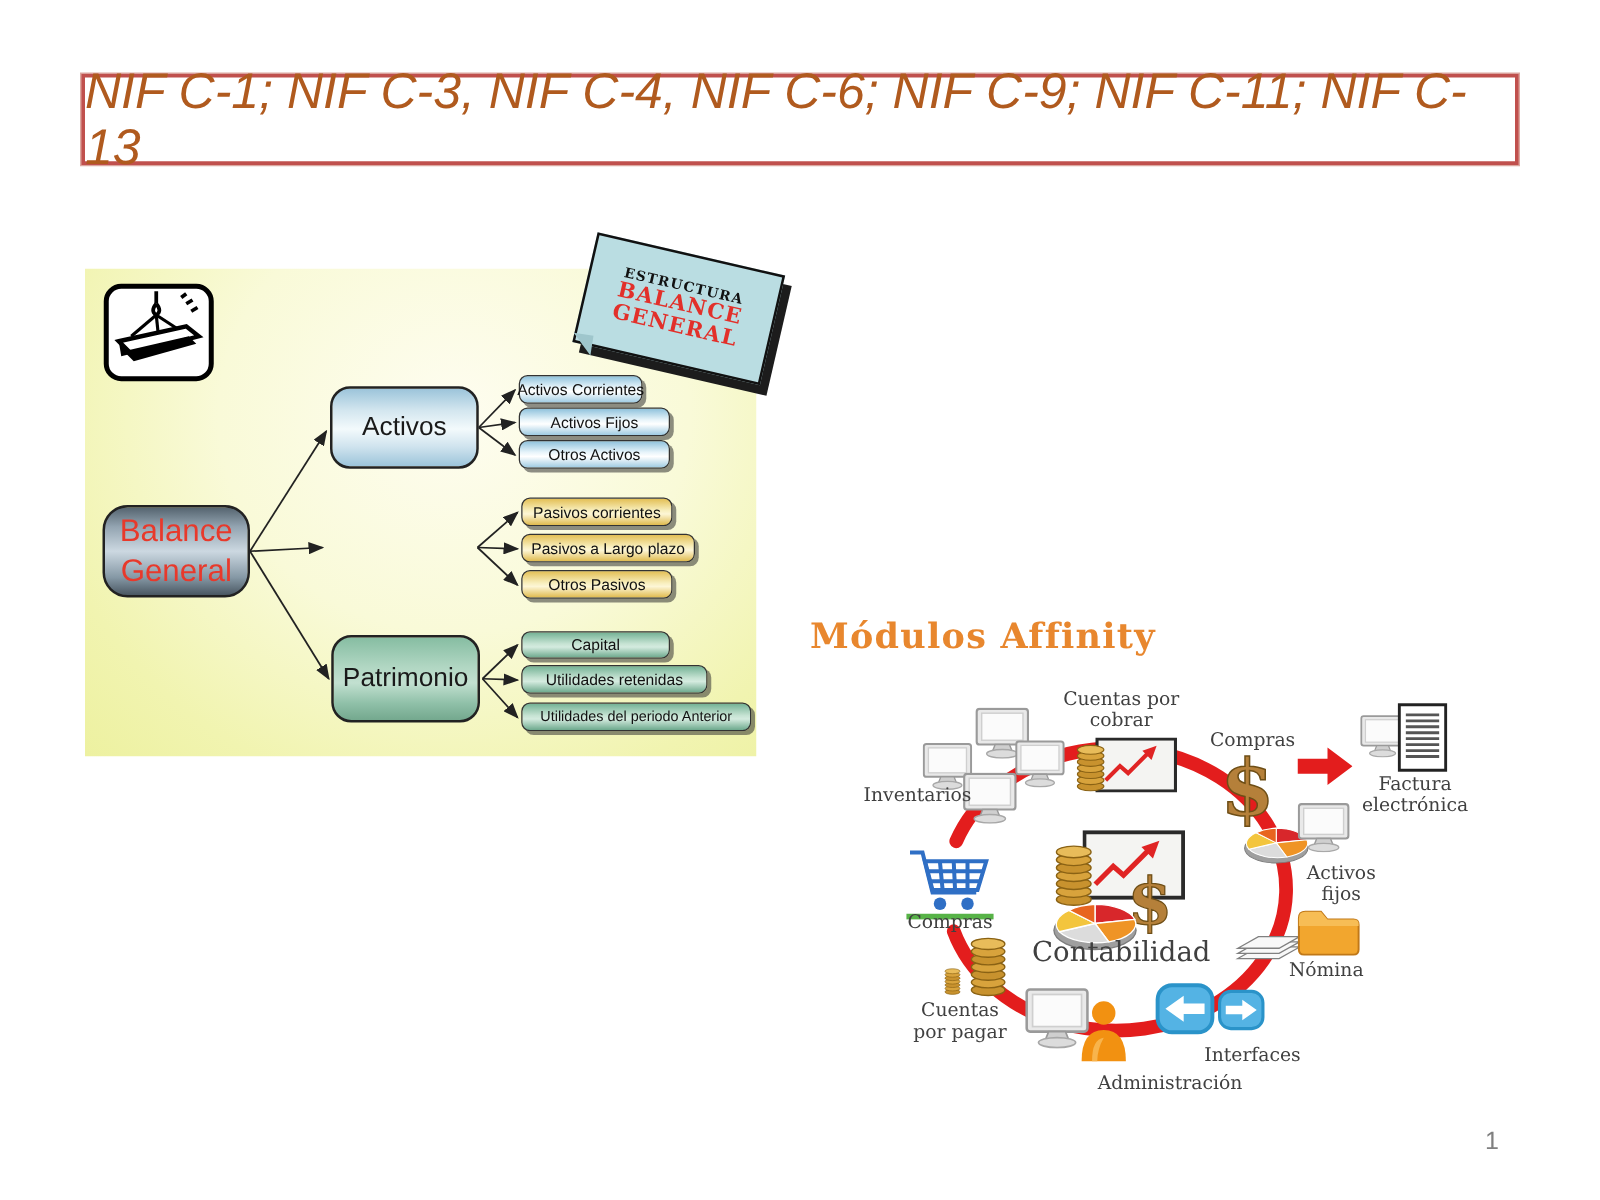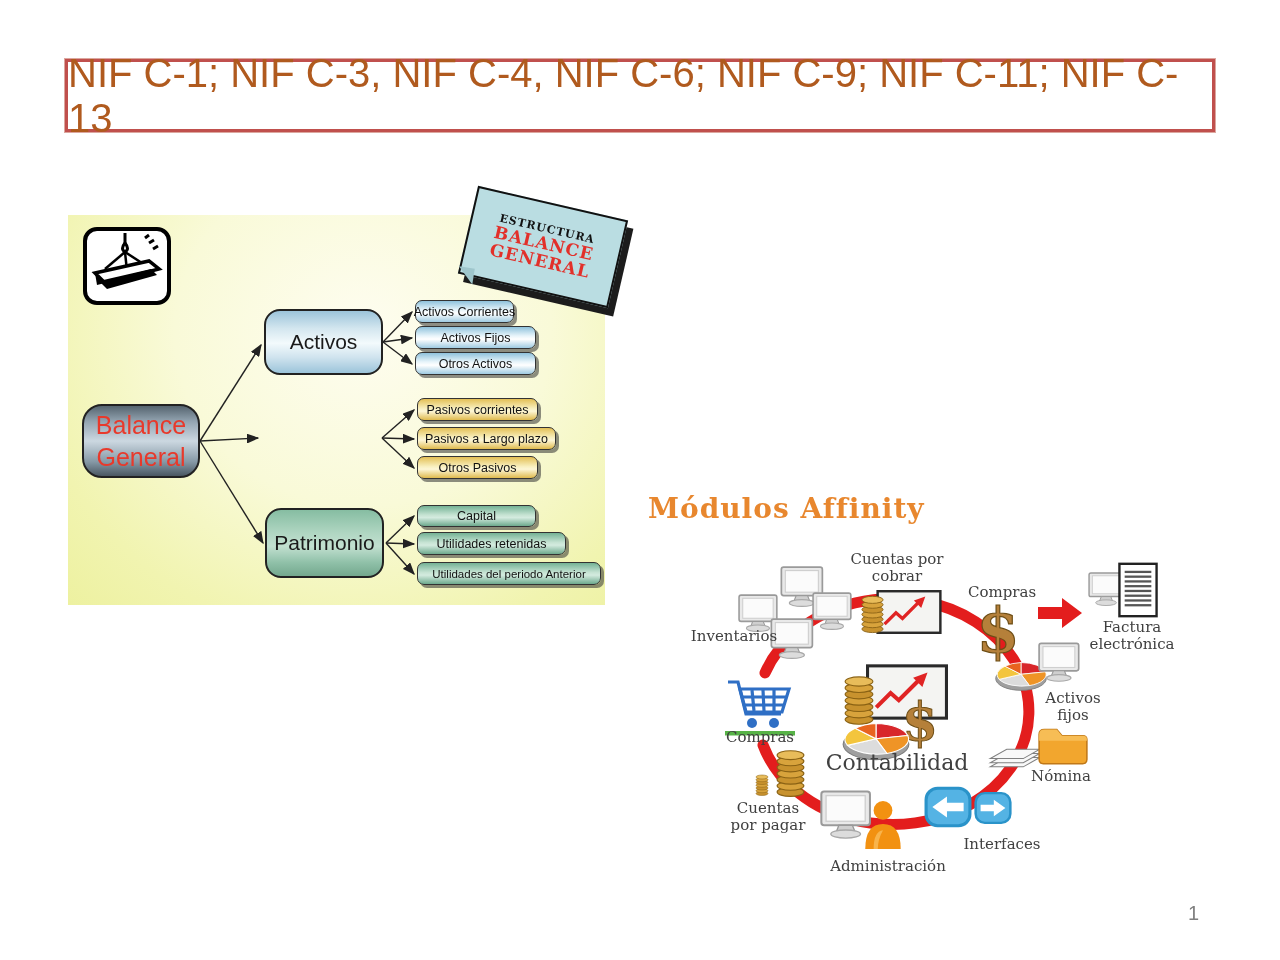--- a/index.html
+++ b/index.html
@@ -3,21 +3,21 @@
 <meta charset="utf-8">
 <style>
   html,body{margin:0;padding:0;}
   body{width:1280px;height:960px;position:relative;background:#fff;overflow:hidden;
        font-family:"Liberation Sans",sans-serif;}
 
   
   .title-box{position:absolute;left:65px;top:59px;width:1144px;height:67px;
     border:3px solid #c0504d;box-shadow:0 0 0 1px #dca79f;background:#fff;
     display:flex;align-items:center;justify-content:center;}
-  .title-box span{font-size:40px;color:#b05a1e;letter-spacing:0px;
+  .title-box span{font-style:italic;font-size:40px;color:#b05a1e;letter-spacing:0px;
     font-family:"Liberation Sans",sans-serif;}
 
   
   .panel{position:absolute;left:68px;top:215px;width:537px;height:390px;
     background:radial-gradient(ellipse at 55% 30%, #fefdf0 0%, #f9fad8 45%, #f1f4b0 80%, #edf1a0 100%);}
   .crane-box{position:absolute;left:15px;top:12px;width:88px;height:78px;background:#fff;
     border:4px solid #000;border-radius:14px;box-sizing:border-box;overflow:hidden;}
 
   .note{position:absolute;left:398px;top:-13px;width:150px;height:86px;background:#badde2;
     border:2px solid #111;transform:rotate(13deg);box-shadow:7px 7px 0 #1c1c1c;
@@ -267,19 +267,19 @@
   <use href="#sym-dollar" x="260" y="154" width="40" height="56"></use>
   <use href="#sym-pie" x="200" y="178" width="72" height="46"></use>
 </svg>
 
 <div class="aff-label" style="left:841px;top:551px;width:112px;">Cuentas por cobrar</div>
 <div class="aff-label" style="left:968px;top:584px;width:62px;">Compras</div>
 <div class="aff-label" style="left:1076px;top:619px;width:112px;">Factura electrónica</div>
 <div class="aff-label" style="left:686px;top:628px;width:96px;">Inventarios</div>
 <div class="aff-label" style="left:722px;top:729px;width:76px;">Compras</div>
 <div class="aff-label" style="left:723px;top:800px;width:90px;">Cuentas por pagar</div>
-<div class="aff-label" style="left:824px;top:858px;width:128px;">Administración</div>
+<div class="aff-label" style="left:872px;top:858px;width:128px;">Administración</div>
 <div class="aff-label" style="left:958px;top:836px;width:88px;">Interfaces</div>
 <div class="aff-label" style="left:1040px;top:690px;width:66px;">Activos fijos</div>
 <div class="aff-label" style="left:1025px;top:768px;width:72px;">Nómina</div>
 <div class="aff-label big" style="left:822px;top:751px;width:150px;">Contabilidad</div>
 
 <div class="page-num">1</div>
 
 </body></html>

